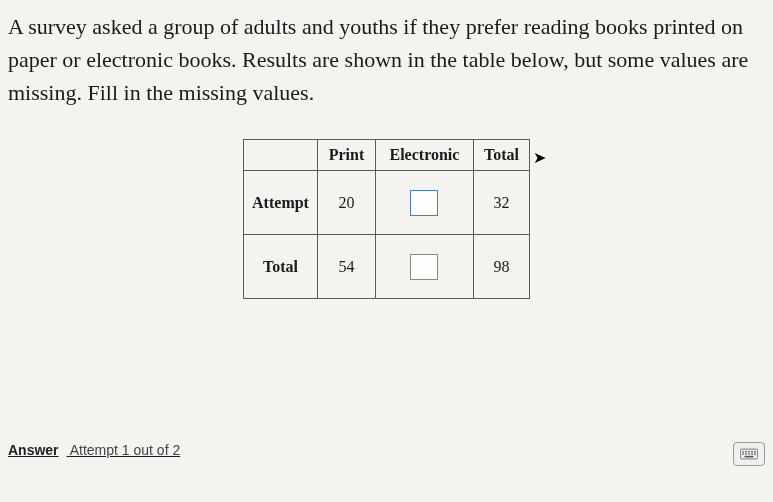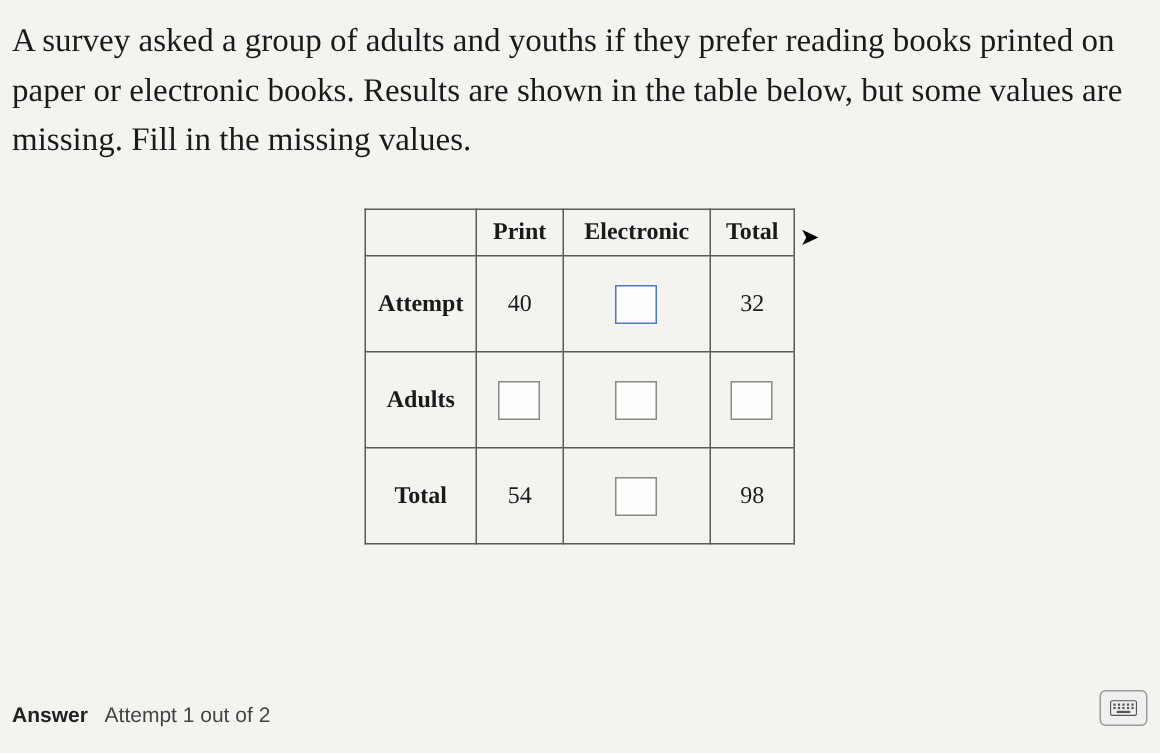--- a/index.html
+++ b/index.html
@@ -82,26 +82,27 @@
       text-align: center;
       font-size: 15px;
       font-family: inherit;
       padding: 0;
     }
     .input-box.active {
       border: 1.5px solid #4a7bbf;
     }
     .answer-row {
       position: absolute;
-      bottom: 18px;
+      bottom: 36px;
       left: 8px;
       right: 8px;
       display: flex;
-      align-items: flex-end;
+      align-items: flex-start;
       justify-content: space-between;
+      text-decoration: underline;
     }
     .answer-label {
       font-family: Arial, sans-serif;
       font-size: 14px;
       color: #444;
     }
     .answer-label strong {
       font-weight: bold;
       color: #222;
       margin-right: 8px;
@@ -134,37 +135,25 @@
     <table>
       <tbody>
           <tr>
         <th class="corner"></th>
         <th class="col-print">Print</th>
         <th class="col-electronic">Electronic</th>
         <th class="col-total">Total</th>
       </tr>
       <tr>
         <td class="row-label">Attempt</td>
-        <td class="cell">40</td>
+        <td class="cell">20</td>
         <td class="cell">
           <input class="input-box active" value="" style="">
         </td>
         <td class="cell">32</td>
-      </tr>
-      <tr>
-        <td class="row-label">Adults</td>
-        <td class="cell">
-          <input class="input-box" value="" style="">
-        </td>
-        <td class="cell">
-          <input class="input-box" value="" style="">
-        </td>
-        <td class="cell">
-          <input class="input-box" value="" style="">
-        </td>
       </tr>
       <tr>
         <td class="row-label">Total</td>
         <td class="cell">54</td>
         <td class="cell">
           <input class="input-box" value="" style="">
         </td>
         <td class="cell">98</td>
       </tr>
     </tbody>

